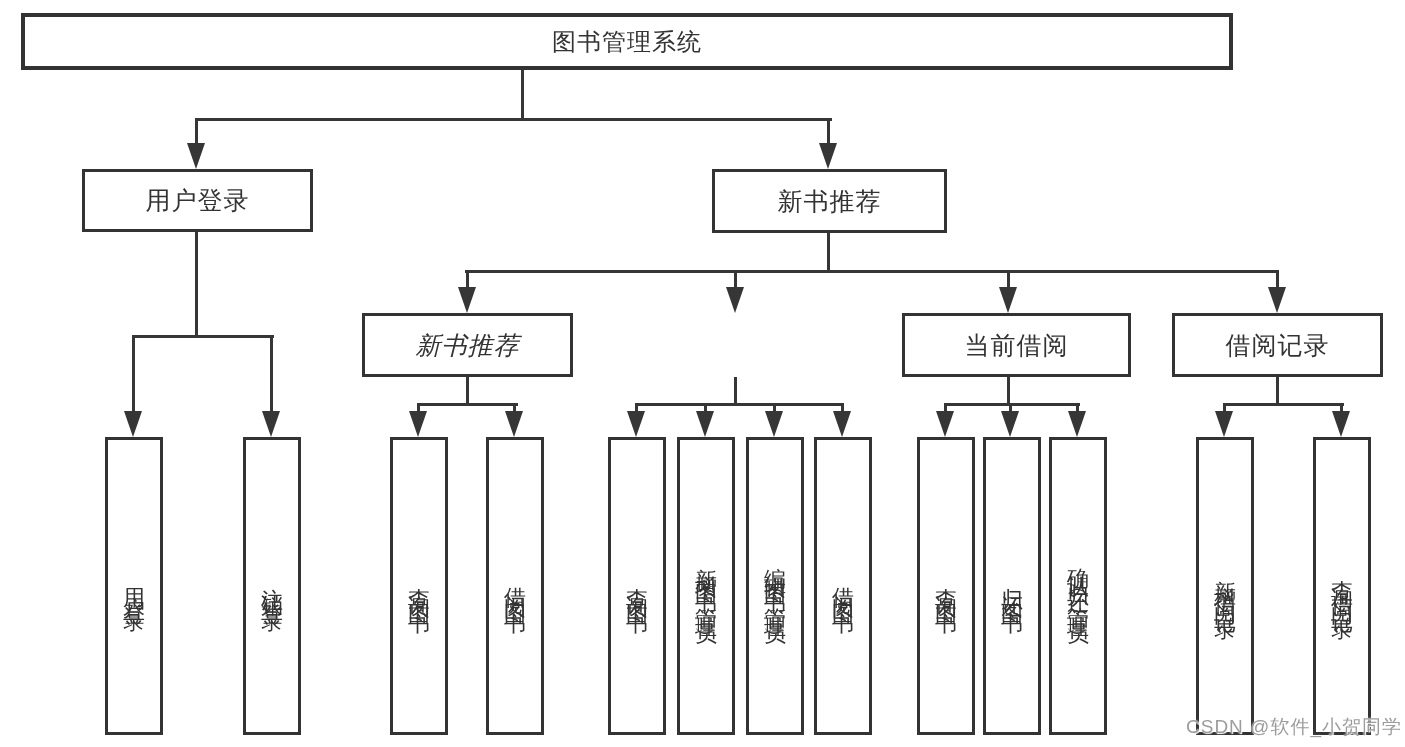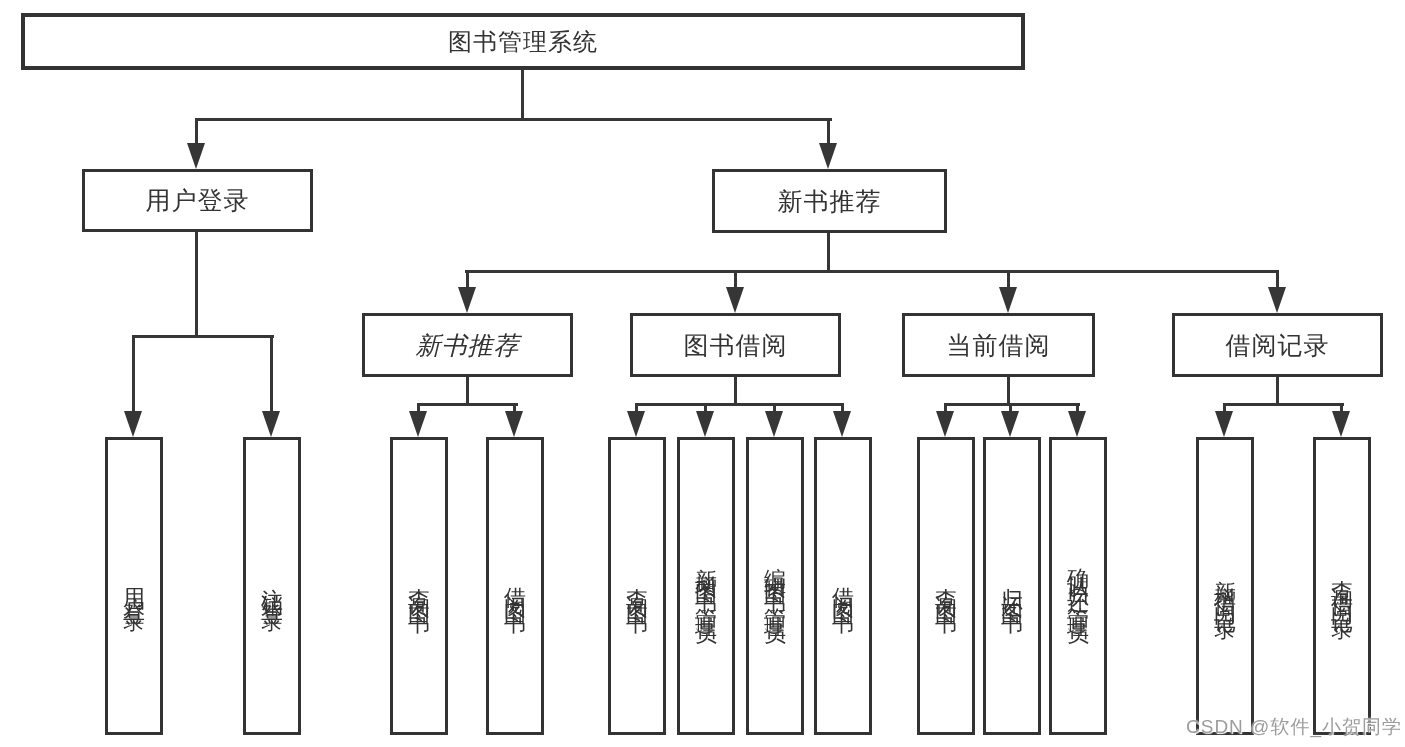--- a/index.html
+++ b/index.html
@@ -129,38 +129,35 @@
   <div class="line hline" style="left:944px; top:403px; width:136px;"></div>
   <div class="arrow" style="left:944px; top:403px; height:8px;"></div>
   <div class="arrow" style="left:1009px; top:403px; height:8px;"></div>
   <div class="arrow" style="left:1076px; top:403px; height:8px;"></div>
 
   <div class="line vline" style="left:1276px; top:377px; height:29px;"></div>
   <div class="line hline" style="left:1223px; top:403px; width:121px;"></div>
   <div class="arrow" style="left:1223px; top:403px; height:8px;"></div>
   <div class="arrow" style="left:1340px; top:403px; height:8px;"></div>
 
-  <div class="hbox root-box" style="left:21px; top:13px; width:1004px; height:57px;">
+  <div class="hbox root-box" style="left:21px; top:13px; width:1212px; height:57px;">
     <span>图书管理系统</span>
   </div>
 
   <div class="hbox" style="left:82px; top:169px; width:231px; height:63px;">
     <span>用户登录</span>
   </div>
   <div class="hbox" style="left:712px; top:169px; width:235px; height:64px;">
     <span>新书推荐</span>
   </div>
 
   <div class="hbox" style="left:362px; top:313px; width:211px; height:64px;font-style:italic;">
     <span>新书推荐</span>
   </div>
-  <div class="hbox" style="left:630px; top:313px; width:211px; height:64px;">
-    <span>图书借阅</span>
-  </div>
-  <div class="hbox" style="left:902px; top:313px; width:193px; height:64px;">
+  <div class="hbox" style="left:902px; top:313px; width:229px; height:64px;">
     <span>当前借阅</span>
   </div>
   <div class="hbox" style="left:1172px; top:313px; width:211px; height:64px;">
     <span>借阅记录</span>
   </div>
 
   <div class="vbox" style="left:105px;">
     <span>用户登录</span>
   </div>
   <div class="vbox" style="left:243px;">

